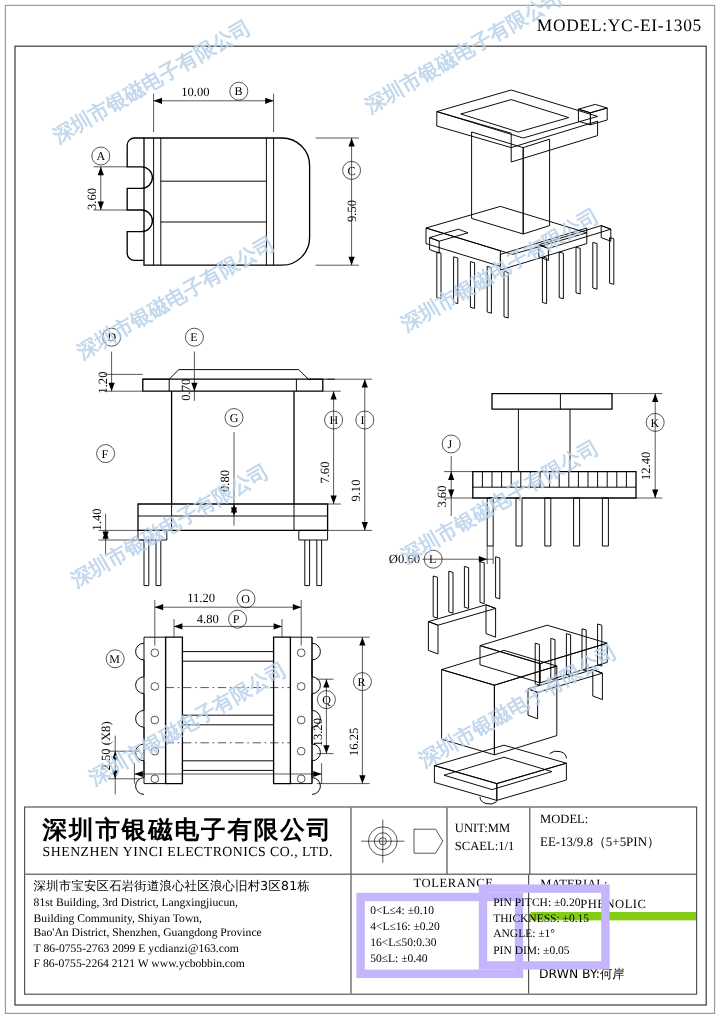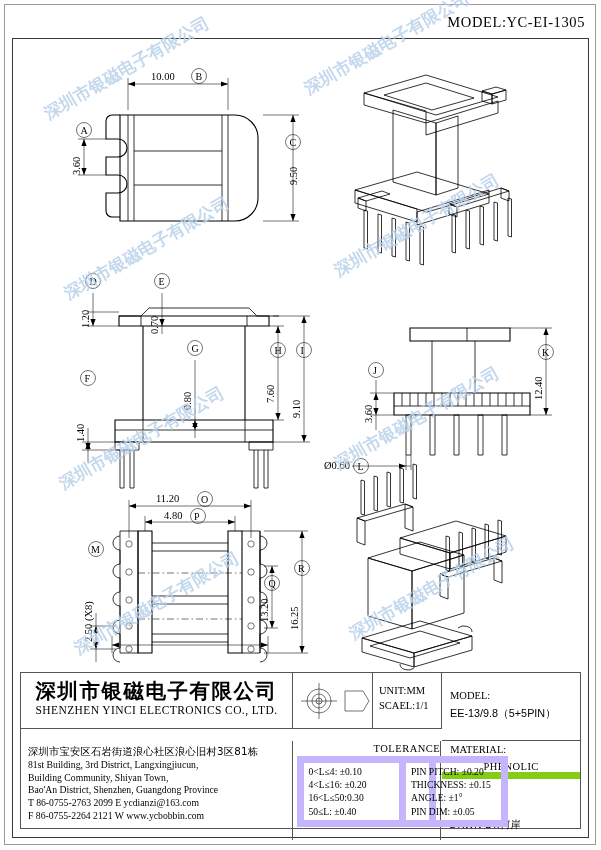--- a/index.html
+++ b/index.html
@@ -46,23 +46,23 @@
   .cname-en{font-family:"Liberation Serif",serif;font-size:11.5px;text-align:center;
             letter-spacing:.4px;margin-top:1px;}
 
   .addr{font-family:"Liberation Serif",serif;font-size:9.7px;line-height:1.33;
         padding:4px 0 0 7px;}
   .addr .cn{font-family:"DejaVu Sans",sans-serif;font-size:10.3px;letter-spacing:.2px;}
 
   .unit-txt{font-family:"Liberation Serif",serif;font-size:10.5px;line-height:1.45;
             padding:10px 0 0 6px;}
   .model-lbl{font-family:"Liberation Serif",serif;font-size:10.5px;padding:5px 0 0 8px;}
-  .model-val{font-family:Liberation Sans, sans-serif;font-size:10.8px;padding:6px 0 0 8px;}
-
-  .tol-title{font-family:"Liberation Serif",serif;font-size:10.5px;text-align:right;
+  .model-val{font-family:Liberation Serif, serif;font-size:10.8px;padding:6px 0 0 8px;}
+
+  .tol-title{font-family:"Liberation Serif",serif;font-size:10.5px;text-align:center;
              padding-top:2px;letter-spacing:.5px;padding-left:23px;}
   .tol-box{border:7px solid #c4b5fd;padding:2px 5px;font-size:9.6px;line-height:1.38;
            font-family:"Liberation Serif",serif;}
 
   .mat-lbl{font-family:"Liberation Serif",serif;font-size:10.5px;padding:3px 0 0 8px;}
   .mat-val{font-family:"Liberation Serif",serif;font-size:10.5px;text-align:center;
            padding-top:6px;letter-spacing:.4px;}
   .sign{font-family:"Liberation Serif",serif;font-size:10px;line-height:1.32;
         padding:3px 0 0 7px;}
   .sign .cn{font-family:"DejaVu Sans",sans-serif;font-size:10.3px;margin-top:36px;}
@@ -456,21 +456,21 @@
       </svg>
     </div>
 
     <div class="tb-cell" style="width:69px;height:56px;">
       <div class="unit-txt">
         <div>UNIT:MM</div>
         <div>SCAEL:1/1</div>
       </div>
     </div>
 
-    <div class="tb-cell last" style="width:138px;height:56px;margin-top:12px;">
+    <div class="tb-cell last" style="width:138px;height:56px;">
       <div class="model-lbl">MODEL:</div>
       <div class="model-val">EE-13/9.8（5+5PIN）</div>
     </div>
   </div>
 
   <div class="tb-row">
     <div class="tb-cell tb-norow" style="width:272px;height:99px;">
       <div class="addr">
         <div class="cn">深圳市宝安区石岩街道浪心社区浪心旧村3区81栋</div>
         <div>81st Building, 3rd District, Langxingjiucun,</div>
@@ -501,19 +501,19 @@
         <div class="mat-val">PHENOLIC</div>
       </div>
       <div class="sign">
         <div class="cn">DRWN BY:何岸</div>
         <div class="cn">CHECK BY:黄丽仪</div>
         <div class="cn">APPROVED:何岸</div>
       </div>
     </div>
   </div>
 
-  <div class="tol-box" style="position:absolute;left:378px;top:83px;width:85px;">
+  <div class="tol-box" style="position:absolute;left:378px;top:64px;width:85px;">
     <div>PIN PITCH: ±0.20</div>
     <div>THICKNESS: ±0.15</div>
     <div>ANGLE: ±1°</div>
     <div>PIN DIM: ±0.05</div>
   </div>
 </div>
 
 </body></html>

